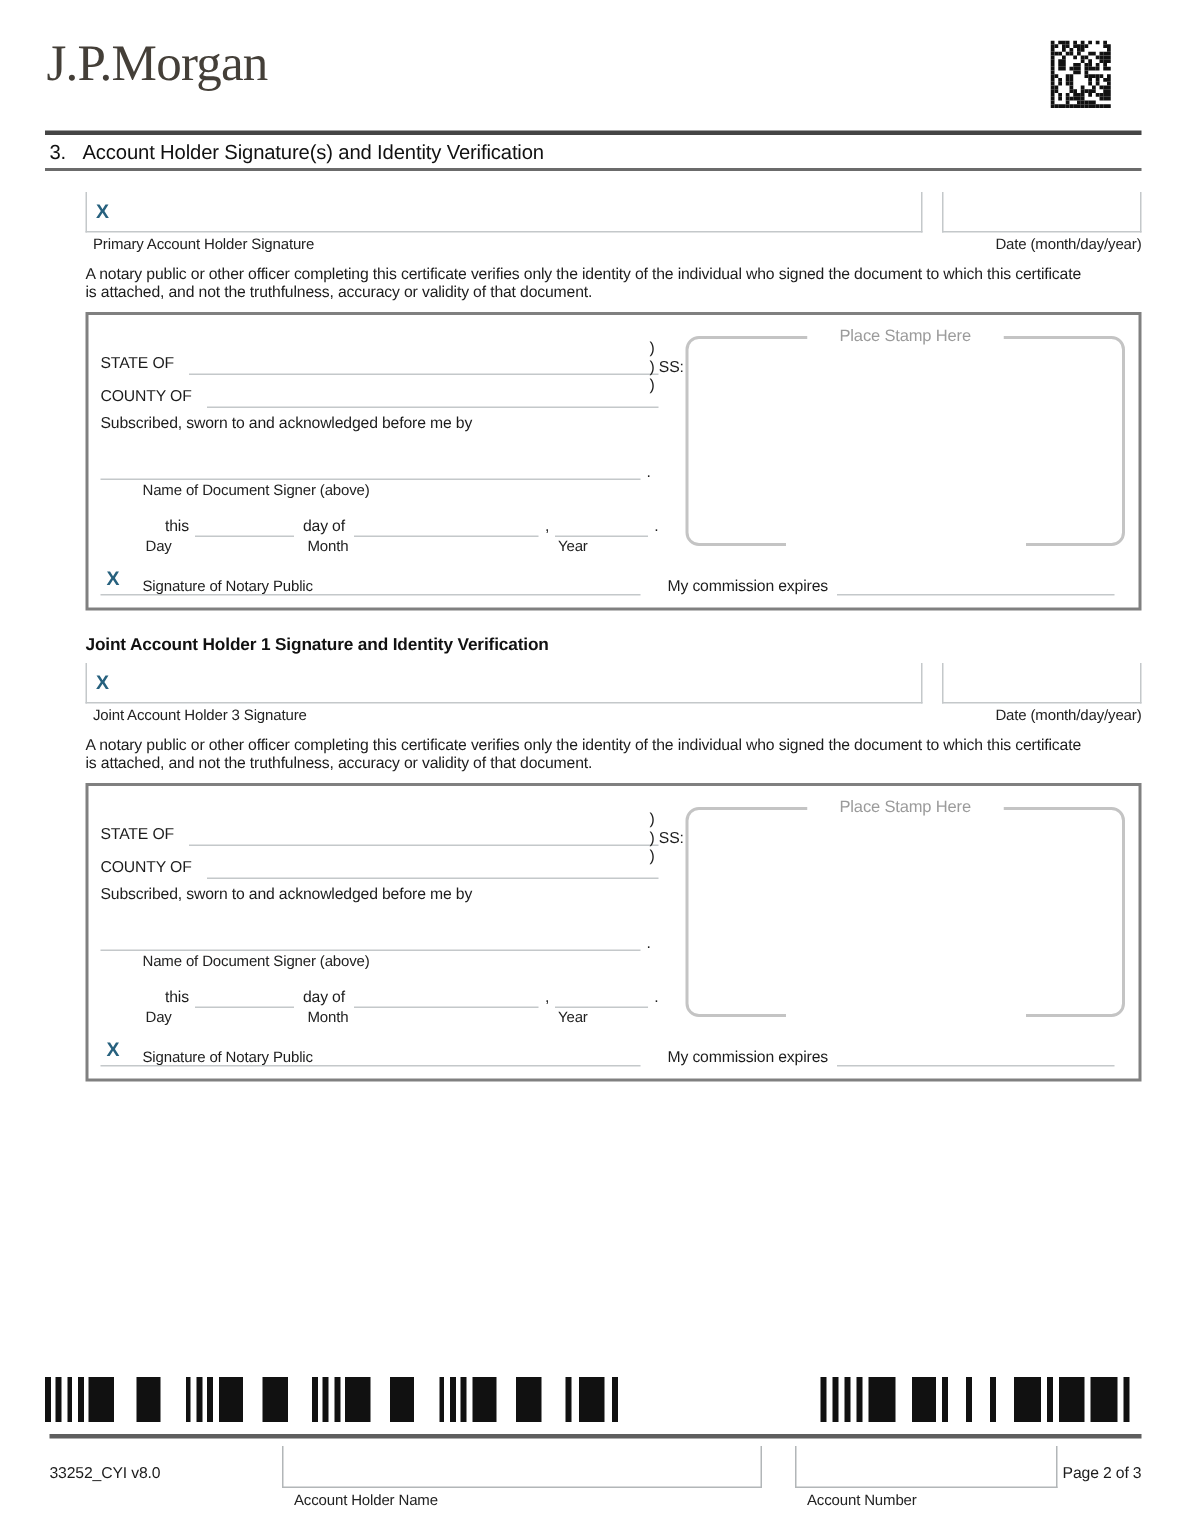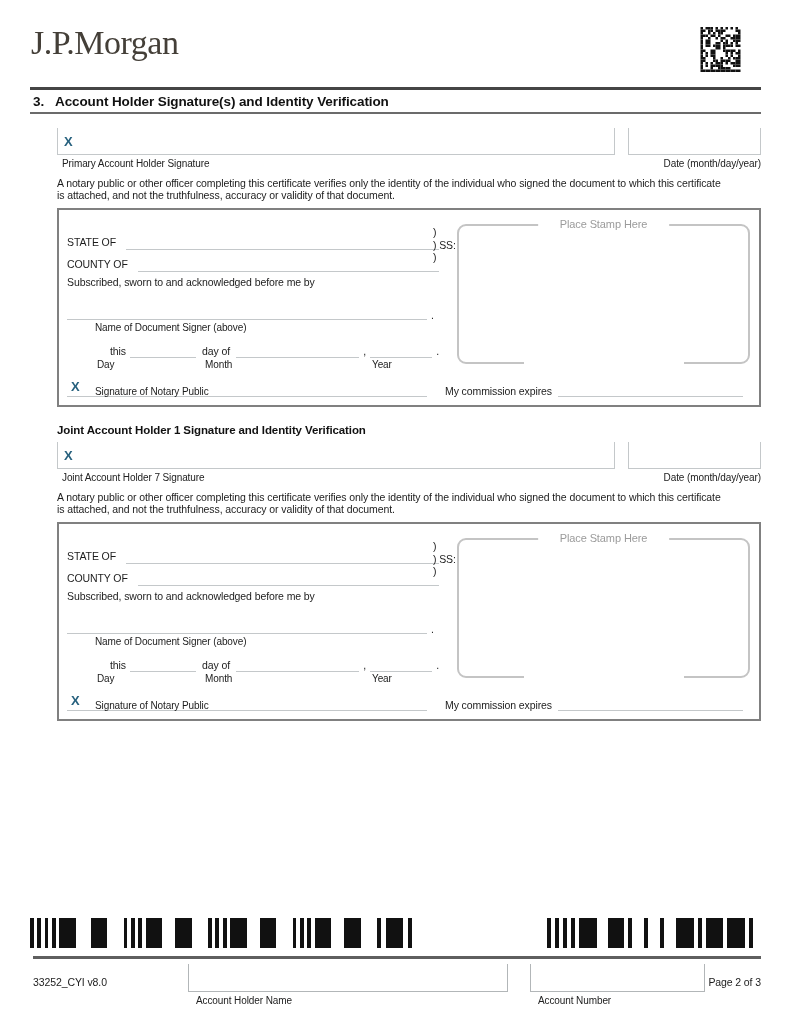--- a/index.html
+++ b/index.html
@@ -8,21 +8,21 @@
   .page { position:relative; width:791px; height:1024px; background:#fff; overflow:hidden; letter-spacing:-0.1px; }
 
   
   .logo { position:absolute; left:31px; top:24px; font-family:"Liberation Serif", serif; font-size:34px; color:#443f38; letter-spacing:-0.5px; }
   .form-title { position:absolute; left:233px; top:36px; font-size:17px; font-weight:bold; color:#0d0d0d; }
   .datamatrix { position:absolute; left:700px; top:27px; width:41px; height:45px; }
   .rule-heavy { position:absolute; left:30px; width:731px; top:87px; height:3px; background:#454545; }
   .rule-light { position:absolute; left:30px; width:731px; top:112px; height:2px; background:#6b6b6b; }
 
   
-  .section-head { position:absolute; left:33px; top:94px; font-size:13.5px; font-weight:bold; color:#111; }
+  .section-head { position:absolute; left:33px; top:94px; font-size:13.5px; font-weight:normal; color:#111; }
   .section-head .num { display:inline-block; width:22px; }
 
   
   .sig-block { position:absolute; left:57px; width:704px; }
   .block-1 { top:122px; }
   .block-2 { top:424px; }
   .sig-block h2 { font-size:11.5px; font-weight:bold; color:#111; }
   .sig-row { display:flex; margin-top:6px; }
   .sig-field { width:558px; height:27px; border-left:1px solid #c4c8ca; border-right:1px solid #c4c8ca; border-bottom:1px solid #c4c8ca; padding:4px 0 0 6px; }
   .date-field { width:133px; height:27px; margin-left:13px; border-left:1px solid #c4c8ca; border-right:1px solid #c4c8ca; border-bottom:1px solid #c4c8ca; }
@@ -321,21 +321,21 @@
     </div>
   </section>
 
   <section class="sig-block block-2">
     <h2>Joint Account Holder 1 Signature and Identity Verification</h2>
     <div class="sig-row">
       <div class="sig-field"><span class="xmark">X</span></div>
       <div class="date-field"></div>
     </div>
     <div class="sig-labels">
-      <span class="s-lab">Joint Account Holder 7 Signature</span>
+      <span class="s-lab">Joint Account Holder 3 Signature</span>
       <span class="d-lab">Date (month/day/year)</span>
     </div>
     <div class="disclaimer">
       <div>A notary public or other officer completing this certificate verifies only the identity of the individual who signed the document to which this certificate</div>
       <div>is attached, and not the truthfulness, accuracy or validity of that document.</div>
     </div>
 
     <div class="notary-box">
       <div class="n-left">
         <div class="n-row">

